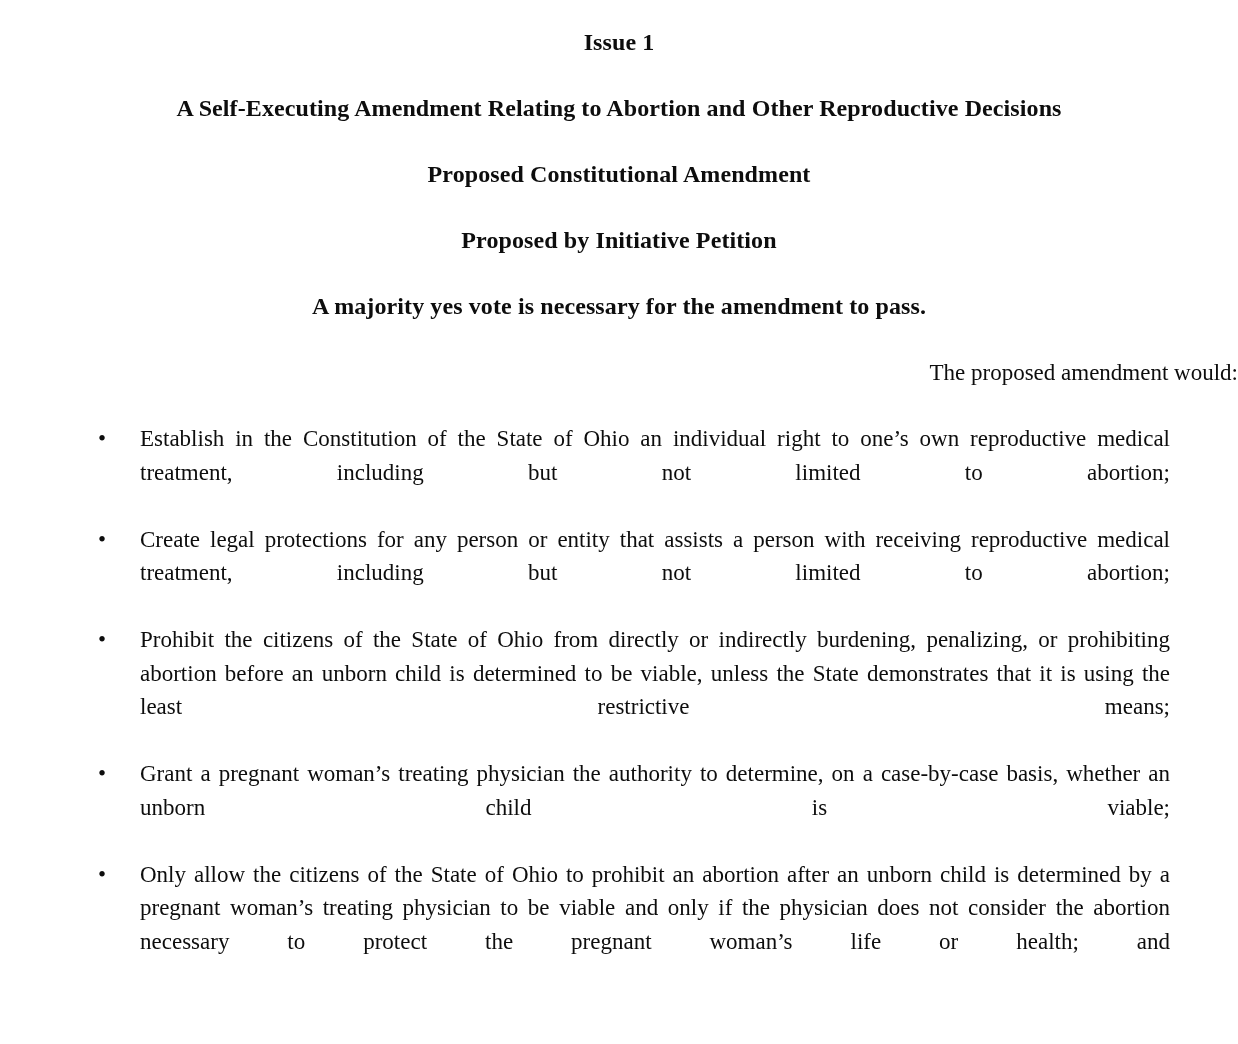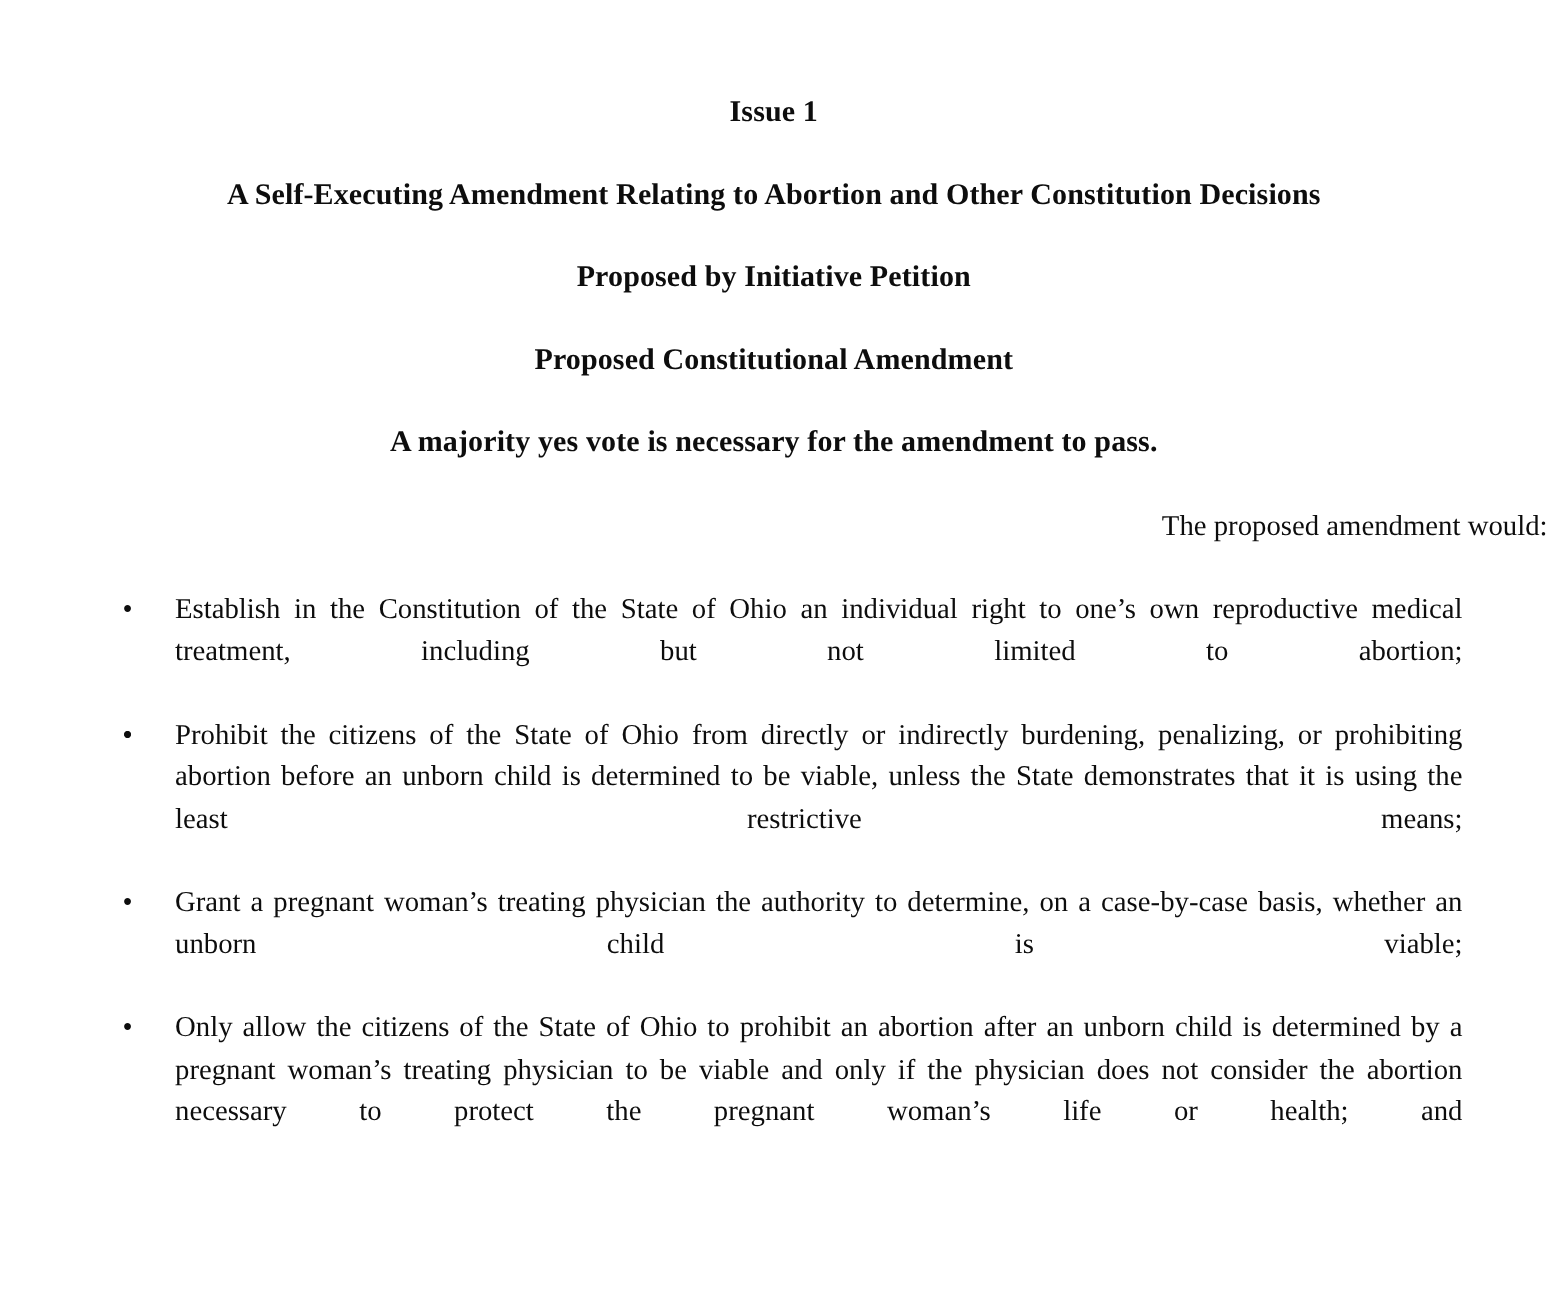--- a/index.html
+++ b/index.html
@@ -30,21 +30,21 @@
   }
   .heading {
     text-align: center;
     font-weight: bold;
     font-size: 24px;
     line-height: 33px;
     letter-spacing: 0.1px;
     margin: 0;
     height: 66px;            
   }
-  .heading.first { height: 66px; margin-top: 48px; }
+  .heading.first { height: 66px; }
 
   
   .intro {
     margin: 0;
     padding-left: 55px;
     font-size: 23px;
     line-height: 33px;
     font-weight: normal;
     text-align: right;
   }
@@ -86,35 +86,36 @@
     width: 100%;
   }
 </style>
 </head>
 <body>
 
 <div class="page">
 
   <div class="headings">
     <div class="heading first">Issue 1</div>
-    <div class="heading">A Self-Executing Amendment Relating to Abortion and Other Constitution Decisions</div>
+    <div class="heading">A Self-Executing Amendment Relating to Abortion and Other Reproductive Decisions</div>
+    <div class="heading">Proposed Constitutional Amendment</div>
     <div class="heading">Proposed by Initiative Petition</div>
-    <div class="heading">Proposed Constitutional Amendment</div>
     <div class="heading">A majority yes vote is necessary for the amendment to pass.</div>
   </div>
 
   <p class="intro">The proposed amendment would:</p>
 
   <ul class="bullet-list">
     <li class="bullet-item">
       <span class="bullet-marker">•</span>
       <span class="bullet-text">Establish in the Constitution of the State of Ohio an individual right to one’s own reproductive medical treatment, including but not limited to abortion;</span>
     </li>
     <li class="bullet-item">
       <span class="bullet-marker">•</span>
+      <span class="bullet-text">Create legal protections for any person or entity that assists a person with receiving reproductive medical treatment, including but not limited to abortion;</span>
     </li>
     <li class="bullet-item">
       <span class="bullet-marker">•</span>
       <span class="bullet-text">Prohibit the citizens of the State of Ohio from directly or indirectly burdening, penalizing, or prohibiting abortion before an unborn child is determined to be viable, unless the State demonstrates that it is using the least restrictive means;</span>
     </li>
     <li class="bullet-item">
       <span class="bullet-marker">•</span>
       <span class="bullet-text">Grant a pregnant woman’s treating physician the authority to determine, on a case-by-case basis, whether an unborn child is viable;</span>
     </li>
     <li class="bullet-item">

